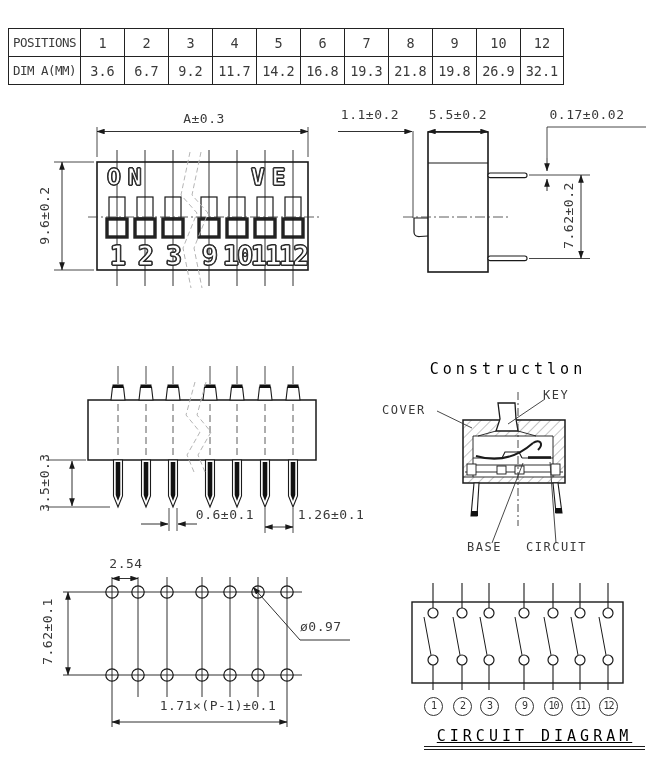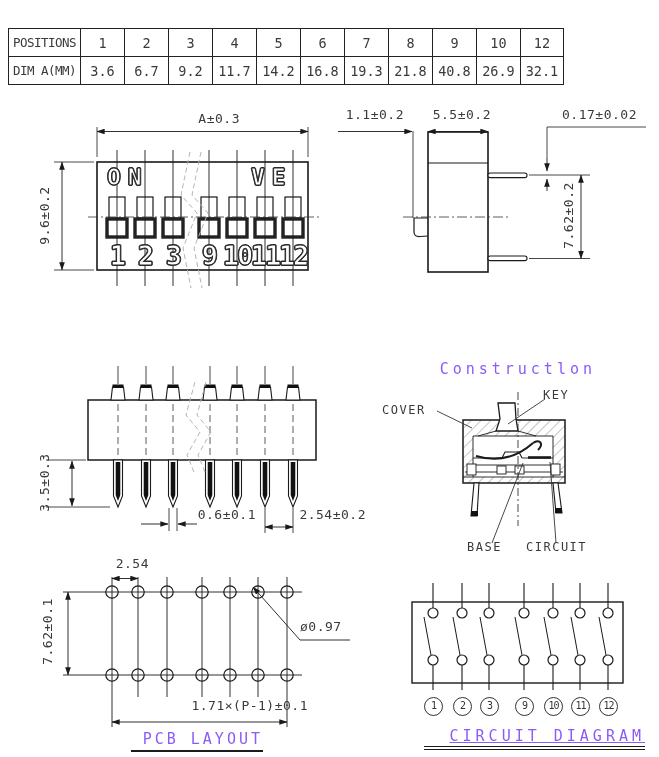--- a/index.html
+++ b/index.html
@@ -2,32 +2,32 @@
 <html><head>
 <meta charset="utf-8">
 <style>
   html,body { margin:0; padding:0; background:#ffffff; }
   .page {
     position:relative; width:659px; height:757px; background:#fff; overflow:hidden;
     font-family:"DejaVu Sans Mono","Liberation Mono",monospace; color:#3a3a3a;border-radius:25px;
   }
   svg.linework { position:absolute; left:0; top:0; }
   .lbl { position:absolute; font-size:13px; letter-spacing:0.5px; white-space:nowrap; color:#3a3a3a; line-height:1.15; }
-  .ctr { text-align:right; }
+  .ctr { text-align:center; }
   .rot { width:70px; height:15px; transform:rotate(-90deg); transform-origin:center center; text-align:center; }
   .outline-txt {
     color:#fff; font-weight:bold;
     -webkit-text-stroke:1px #2a2a2a;
     text-shadow:-1px 0 #2a2a2a, 1px 0 #2a2a2a, 0 -1px #2a2a2a, 0 1px #2a2a2a;
   }
   .onve { font-size:23px; letter-spacing:7px; }
   .pos-num { font-size:27px; letter-spacing:-2px; text-align:center; width:40px; }
   .term-num { position:absolute; width:17px; height:17px; border:1.4px solid #333; border-radius:50%;
               font-size:10px; line-height:15px; text-align:center; color:#333; letter-spacing:-1px; }
-  .section-title { position:absolute; font-size:15px; color:#8b5cf6; white-space:nowrap; }
+  .section-title { position:absolute; font-size:15px; color:#000000; white-space:nowrap; }
   .u1 { border-bottom:2px solid #1a1a1a; padding-bottom:2px; }
   .u2 { border-bottom:4px double #1a1a1a; padding-bottom:1px;text-decoration:underline; }
   .small-lbl { font-size:12px; letter-spacing:1.5px; }
   table.dim-table { position:absolute; left:8px; top:28px; border-collapse:collapse; table-layout:fixed; }
   table.dim-table th, table.dim-table td {
     border:1.4px solid #222; height:27px; padding:0; text-align:center;
     font-weight:normal; font-size:13.5px; color:#3a3a3a;
   }
   table.dim-table th { font-size:12.5px; letter-spacing:-0.5px; }
 </style>
@@ -272,21 +272,21 @@
     <tr>
       <th>DIM A(MM)</th>
       <td>3.6</td>
       <td>6.7</td>
       <td>9.2</td>
       <td>11.7</td>
       <td>14.2</td>
       <td>16.8</td>
       <td>19.3</td>
       <td>21.8</td>
-      <td>40.8</td>
+      <td>19.8</td>
       <td>26.9</td>
       <td>32.1</td>
     </tr>
   </tbody>
     </table>
 
   <div class="lbl ctr" style="left:168px;top:112px;width:72px">A±0.3</div>
   <div class="lbl rot" style="left:10px;top:208px">9.6±0.2</div>
   <div class="lbl onve outline-txt" style="left:107px;top:164px">ON</div>
   <div class="lbl onve outline-txt" style="left:251px;top:164px">VE</div>
@@ -298,33 +298,32 @@
   <div class="lbl pos-num outline-txt" style="left:245px;top:240px">11</div>
   <div class="lbl pos-num outline-txt" style="left:273px;top:240px">12</div>
 
   <div class="lbl ctr" style="left:336px;top:108px;width:68px">1.1±0.2</div>
   <div class="lbl ctr" style="left:425px;top:108px;width:66px">5.5±0.2</div>
   <div class="lbl ctr" style="left:537px;top:108px;width:100px">0.17±0.02</div>
   <div class="lbl rot" style="left:534px;top:208px">7.62±0.2</div>
 
   <div class="lbl rot" style="left:10px;top:475px">3.5±0.3</div>
   <div class="lbl ctr" style="left:194px;top:508px;width:62px">0.6±0.1</div>
-  <div class="lbl ctr" style="left:296px;top:508px;width:70px">2.54±0.2</div>
+  <div class="lbl ctr" style="left:296px;top:508px;width:70px">1.26±0.1</div>
 
   <div class="section-title ctr" style="left:420px;top:360px;width:176px;letter-spacing:4px">Constructlon</div>
   <div class="lbl small-lbl" style="left:382px;top:404px">COVER</div>
   <div class="lbl small-lbl" style="left:543px;top:389px">KEY</div>
   <div class="lbl small-lbl" style="left:467px;top:541px">BASE</div>
   <div class="lbl small-lbl" style="left:526px;top:541px">CIRCUIT</div>
 
   <div class="lbl ctr" style="left:103px;top:557px;width:46px">2.54</div>
   <div class="lbl rot" style="left:13px;top:624px">7.62±0.1</div>
   <div class="lbl" style="left:300px;top:620px">ø0.97</div>
   <div class="lbl ctr" style="left:128px;top:699px;width:180px">1.71×(P-1)±0.1</div>
-  <div class="section-title ctr u1" style="left:131px;top:730px;width:132px;letter-spacing:3px">PCB LAYOUT</div>
 
   <div class="term-num" style="left:424px;top:697px">1</div>
   <div class="term-num" style="left:453px;top:697px">2</div>
   <div class="term-num" style="left:480px;top:697px">3</div>
   <div class="term-num" style="left:515px;top:697px">9</div>
   <div class="term-num" style="left:544px;top:697px">10</div>
   <div class="term-num" style="left:571px;top:697px">11</div>
   <div class="term-num" style="left:599px;top:697px">12</div>
   <div class="section-title ctr u2" style="left:424px;top:727px;width:221px;letter-spacing:4px">CIRCUIT DIAGRAM</div>
 

